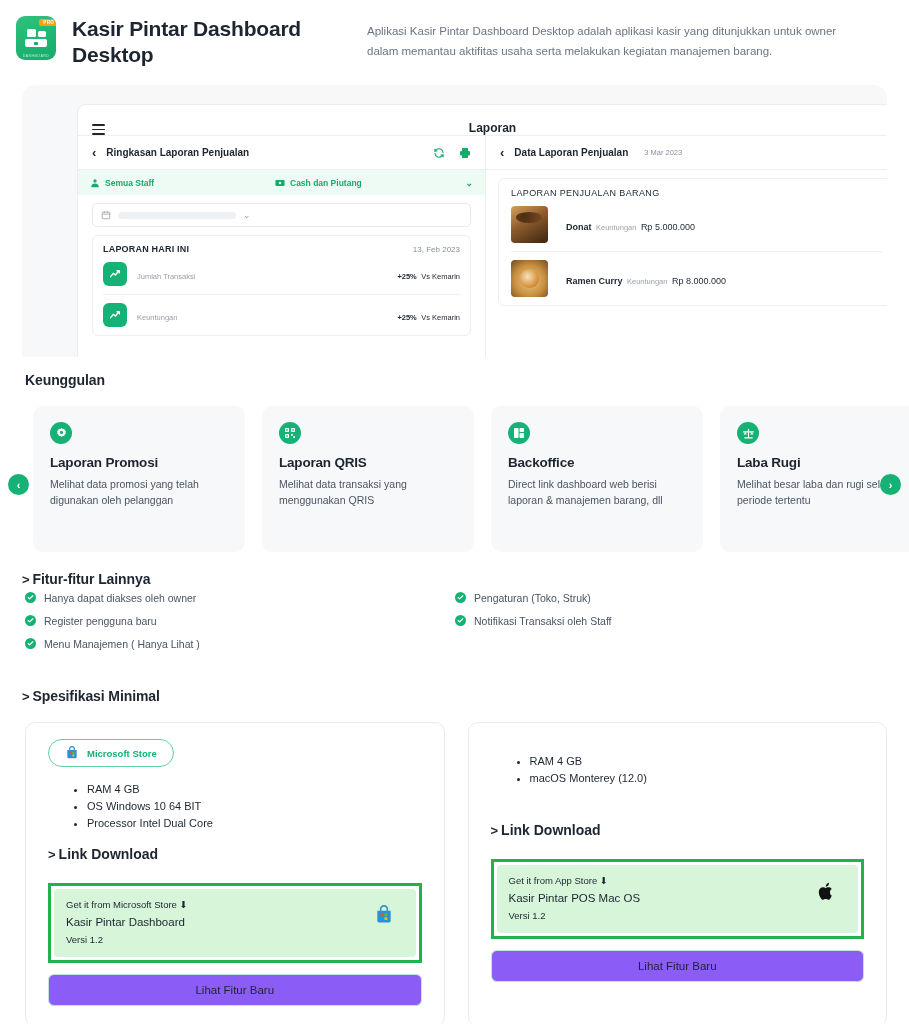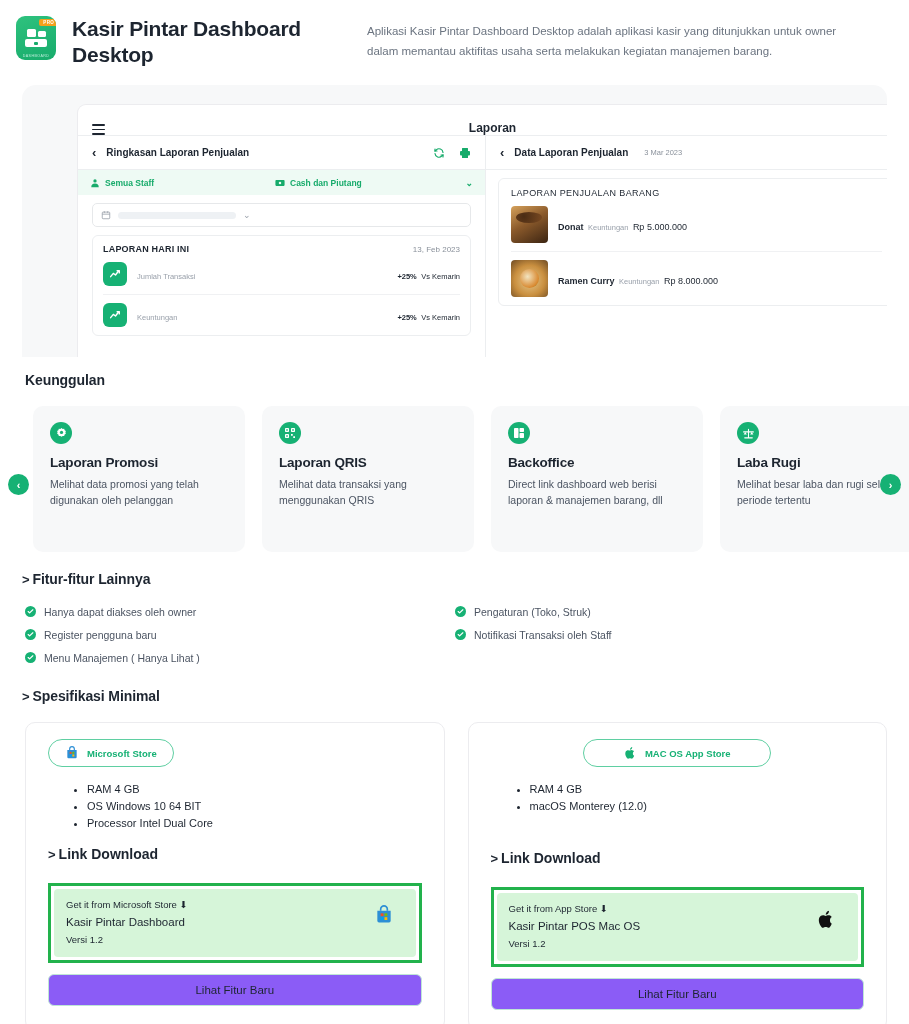--- a/index.html
+++ b/index.html
@@ -152,21 +152,21 @@
     padding: 9px 12px 0 12px;
   }
   .pv-rcard-title { font-size:9px; letter-spacing:.4px; }
   .pv-item { display:flex; align-items:center; padding:8px 0; border-bottom:1px solid #f0f1f3; }
   .pv-item:last-child { border-bottom:none; }
   .pv-thumb { width:37px; height:37px; border-radius:4px; flex:0 0 auto; position:relative; overflow:hidden; }
   .thumb-donat { background:linear-gradient(150deg,#d6a25c 0%,#8b5a2b 45%,#3b2412 100%); }
   .thumb-donat:after{content:"";position:absolute;left:5px;top:6px;width:26px;height:11px;background:radial-gradient(circle at 30% 40%,#4a2c14,#7a4a22);border-radius:50%;}
   .thumb-ramen { background:radial-gradient(circle at 50% 55%,#e8c98c 0%,#c98f3f 55%,#6d4a23 100%); }
   .thumb-ramen:after{content:"";position:absolute;left:9px;top:9px;width:19px;height:19px;background:radial-gradient(circle at 40% 40%,#f2e4c0,#d8882f 70%,#4a7a2d 100%);border-radius:50%;}
-  .pv-item-body { margin-left:10px; }
+  .pv-item-body { margin-left:18px; }
   .pv-item-name { font-size:9px; font-weight:bold; }
   .pv-item-sub { font-size:7.5px; color:#9aa1ab; margin-top:3px; }
   .pv-item-val { font-size:9px; margin-top:3px; }
   .pv-item-right { margin-left:auto; text-align:right; }
   .pv-ghost1 { width:88px; height:7px; background:#eef1f4; border-radius:4px; }
   .pv-ghost2 { width:100px; height:7px; background:#eef1f4; border-radius:4px; margin-top:10px; }
 
   
   .sec-title {
     font-size: 14px; font-weight: bold; letter-spacing:-0.1px;
@@ -195,21 +195,21 @@
   .carousel-arrow {
     position:absolute; width:21px;height:21px;border-radius:50%;
     background:#16b174; display:flex;align-items:center;justify-content:center;
     color:#fff; font-size:11px; font-weight:bold; top:474px;
   }
   .arrow-left { left:8px; }
   .arrow-right { right:8px; }
 
   
   .fitur-head { position:absolute; left:22px; top:571px; }
-  .fitur-list { position:absolute; top:600px; left:25px; width:860px; }
+  .fitur-list { position:absolute; top:586px; left:25px; width:860px; }
   .fitur-cols { display:flex; }
   .fitur-col { width:440px; }
   .fitur-item { display:flex; align-items:center; gap:8px; height:23px; }
   .check-ico { width:11px;height:11px;border-radius:50%;background:#16b174;
     display:flex;align-items:center;justify-content:center;flex:0 0 auto; }
   .fitur-text { font-size:10.5px; color:#4b5462; }
 
   
   .spek-head { position:absolute; left:22px; top:688px; }
   .spek-row { position:absolute; left:25px; top:722px; width:862px; display:flex; gap:23px; }
@@ -575,31 +575,20 @@
               <rect x="12.6" y="14.6" width="3.4" height="3.4" fill="#ffb900"></rect>
             </svg>
           </div>
         </div>
       </div>
 
       <div class="lihat-btn">Lihat Fitur Baru</div>
     </div>
 
     <div class="spek-card">
-      <div style="text-align:center;">
-        <div class="store-btn" style="width:188px;justify-content:center;">
-          <span>
-            <svg width="13" height="14" viewBox="0 0 24 24" fill="#16b174">
-              <path d="M16.4 12.6c0-2.6 2.1-3.8 2.2-3.9-1.2-1.8-3.1-2-3.8-2-1.6-.2-3.1.9-3.9.9-.8 0-2.1-.9-3.4-.9-1.8 0-3.4 1-4.3 2.6-1.8 3.2-.5 7.9 1.3 10.5.9 1.3 1.9 2.7 3.2 2.6 1.3-.1 1.8-.8 3.3-.8 1.5 0 2 .8 3.3.8 1.4 0 2.3-1.3 3.1-2.6.6-.9 1.1-2 1.3-2.6-.1 0-2.4-.9-2.3-3.6z"></path>
-              <path d="M14.1 4.4c.7-.9 1.2-2.1 1.1-3.3-1 .1-2.3.7-3 1.6-.7.8-1.2 2-1.1 3.2 1.1.1 2.3-.6 3-1.5z"></path>
-            </svg>
-          </span>
-          <span>MAC OS App Store</span>
-        </div>
-      </div>
 
       <ul class="spek-ul">
         <li>RAM 4 GB</li>
         <li>macOS Monterey (12.0)</li>
       </ul>
 
       <div class="link-dl" style="margin-top:35px;">
         <span class="sec-title-chev">&gt;</span><span>Link Download</span>
       </div>
 

